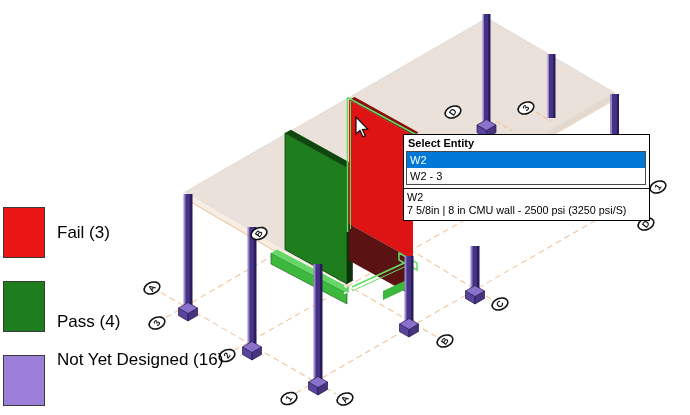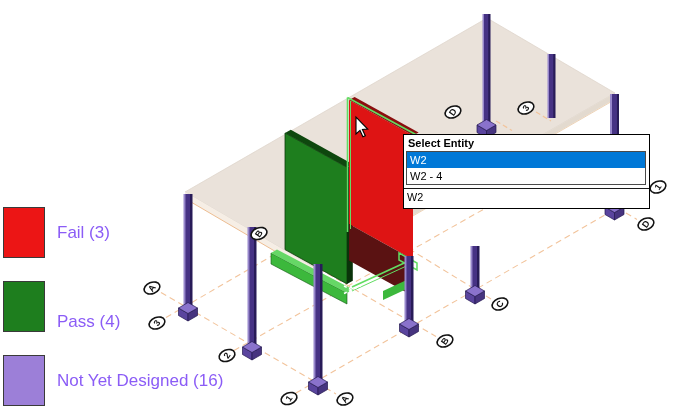--- a/index.html
+++ b/index.html
@@ -8,24 +8,24 @@
     background:#ffffff;
     font-family:"Liberation Sans", sans-serif;
   }
   
   #scene{position:absolute;left:0;top:0;z-index:1;}
   
   .legend-swatch{position:absolute;left:3px;width:42px;height:51px;border:1px solid #3a3a3a;box-sizing:border-box;}
   #sw-fail{top:207px;}
   #sw-pass{top:281px;}
   #sw-nyd{top:355px;}
-  .legend-label{position:absolute;left:57px;font-size:17px;color:#8b5cf6;white-space:nowrap;z-index:2;}
+  .legend-label{position:absolute;left:57px;font-size:17px;color:#000000;white-space:nowrap;z-index:2;}
   #lb-fail{top:223px;}
   #lb-pass{top:312px;}
-  #lb-nyd{top:371px;}
+  #lb-nyd{top:350px;}
   
   .tip{
     position:absolute;left:359px;top:134px;width:247px;
     background:#ffffff;border:1px solid #000;z-index:3;
     font-size:11px;color:#000;box-sizing:border-box;margin-left:44px;
   }
   .tip-title{font-weight:bold;padding:2px 0 2px 4px;font-size:11px;}
   .tip-list{border:1px solid #4a4a4a;margin:0 3px 0 2px;background:#fff;}
   .tip-opt{height:16px;line-height:16px;padding-left:3px;cursor:default;}
   .tip-opt.sel{color:#fff;}
@@ -182,23 +182,24 @@
 <div class="legend-label" id="lb-fail">Fail (3)</div>
 <div class="legend-swatch" id="sw-pass" style="background: rgb(30, 126, 30);"></div>
 <div class="legend-label" id="lb-pass">Pass (4)</div>
 <div class="legend-swatch" id="sw-nyd" style="background: rgb(156, 127, 216);"></div>
 <div class="legend-label" id="lb-nyd">Not Yet Designed (16)</div>
 
 <div class="tip">
   <div class="tip-title">Select Entity</div>
   <div class="tip-list">
     <div class="tip-opt sel" style="background: rgb(0, 120, 215);">W2</div>
-    <div class="tip-opt">W2 - 4</div>
+    <div class="tip-opt">W2 - 3</div>
   </div>
   <div class="tip-sep"></div>
   <div class="tip-det">
     <div>W2</div>
+    <div>7 5/8in | 8 in CMU wall - 2500 psi (3250 psi/S)</div>
   </div>
 </div>
 
 <svg id="cursor" width="22" height="28" viewBox="0 0 22 28">
   <path d="M4,3 L4,20 L8,16.4 L10.9,22.8 L13.3,21.7 L10.4,15.4 L15.7,15.1 Z" fill="#ffffff" stroke="#000000" stroke-width="1.1"></path>
 </svg>
 
 </body></html>

